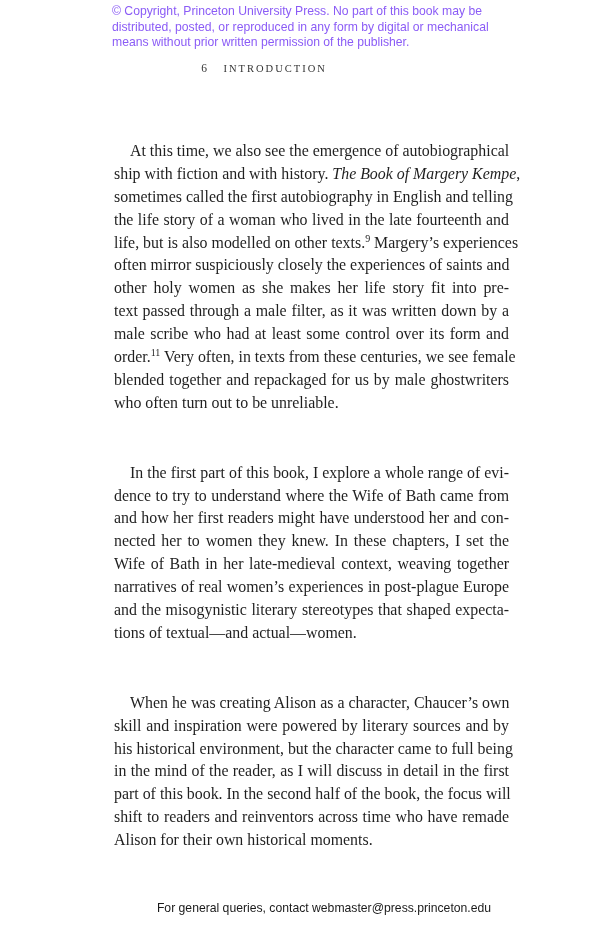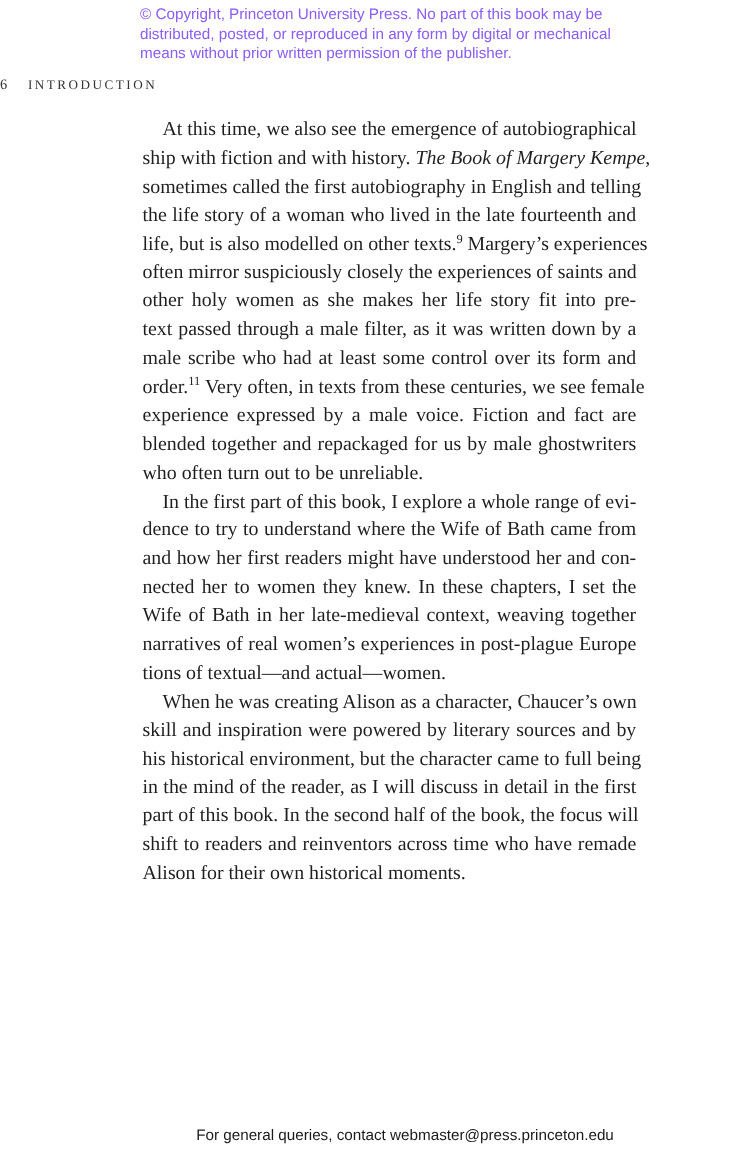--- a/index.html
+++ b/index.html
@@ -3,35 +3,35 @@
 <meta charset="utf-8">
 <style>
   html, body { margin: 0; padding: 0; background: #ffffff; }
   body { width: 600px; height: 927px; position: relative; overflow: hidden; }
   .notice {
     position: absolute; left: 112px; top: 4px; width: 390px;
     font-family: Liberation Sans, sans-serif; font-size: 12.2px;
     line-height: 15.6px; color: #8b5cf6;
   }
   .running-head {
-    position: absolute; left: 0; width: 528px; top: 62px; text-align: left;
+    position: absolute; left: 0; width: 528px; top: 62px; text-align: center;
     font-family: "Liberation Serif", serif; font-size: 10.5px; color: #333;
     letter-spacing: 2px;
   }
   .running-head .pg { margin-right: 12px; letter-spacing: 0; font-size: 11.5px; }
   .body-text {
     position: absolute; left: 114px; top: 93px; width: 395px;
     font-family: "Liberation Serif", serif; font-size: 15.9px; color: #1f1f1f;
   }
   .line {
     height: 22.9px; line-height: 22.9px; white-space: nowrap;
     text-align: justify; text-align-last: justify;
   }
   .line.last { text-align-last: left; }
-  .line.indent { padding-left: 16px; }
+  .line.indent { padding-left: 16px; margin-top: 47px; }
   .line i { font-style: italic; }
   sup { font-size: 10px; line-height: 0; vertical-align: 6px; }
   .footer {
     position: absolute; left: 0; width: 600px; top: 901px; text-align: center;
     font-family: "Liberation Sans", sans-serif; font-size: 12.2px; color: #1a1a1a; margin-left: 24px;
   }
 </style>
 </head>
 <body>
 
@@ -51,31 +51,31 @@
       <div class="line indent">At this time, we also see the emergence of autobiographical</div>
       <div class="line">ship with fiction and with history. <i>The Book of Margery Kempe</i>,</div>
       <div class="line">sometimes called the first autobiography in English and telling</div>
       <div class="line">the life story of a woman who lived in the late fourteenth and</div>
       <div class="line">life, but is also modelled on other texts.<sup>9</sup> Margery’s experiences</div>
       <div class="line">often mirror suspiciously closely the experiences of saints and</div>
       <div class="line">other holy women as she makes her life story fit into pre-</div>
       <div class="line">text passed through a male filter, as it was written down by a</div>
       <div class="line">male scribe who had at least some control over its form and</div>
       <div class="line">order.<sup>11</sup> Very often, in texts from these centuries, we see female</div>
-      <div class="line">experience expressed by a male voice. Fiction and fact are</div>
       <div class="line">blended together and repackaged for us by male ghostwriters</div>
       <div class="line last">who often turn out to be unreliable.</div>
     </div>
     <div>
       <div class="line indent">In the first part of this book, I explore a whole range of evi-</div>
       <div class="line">dence to try to understand where the Wife of Bath came from</div>
       <div class="line">and how her first readers might have understood her and con-</div>
       <div class="line">nected her to women they knew. In these chapters, I set the</div>
       <div class="line">Wife of Bath in her late-medieval context, weaving together</div>
       <div class="line">narratives of real women’s experiences in post-plague Europe</div>
+      <div class="line">and the misogynistic literary stereotypes that shaped expecta-</div>
       <div class="line last">tions of textual—and actual—women.</div>
     </div>
     <div>
       <div class="line indent">When he was creating Alison as a character, Chaucer’s own</div>
       <div class="line">skill and inspiration were powered by literary sources and by</div>
       <div class="line">his historical environment, but the character came to full being</div>
       <div class="line">in the mind of the reader, as I will discuss in detail in the first</div>
       <div class="line">part of this book. In the second half of the book, the focus will</div>
       <div class="line">shift to readers and reinventors across time who have remade</div>
       <div class="line last">Alison for their own historical moments.</div>

